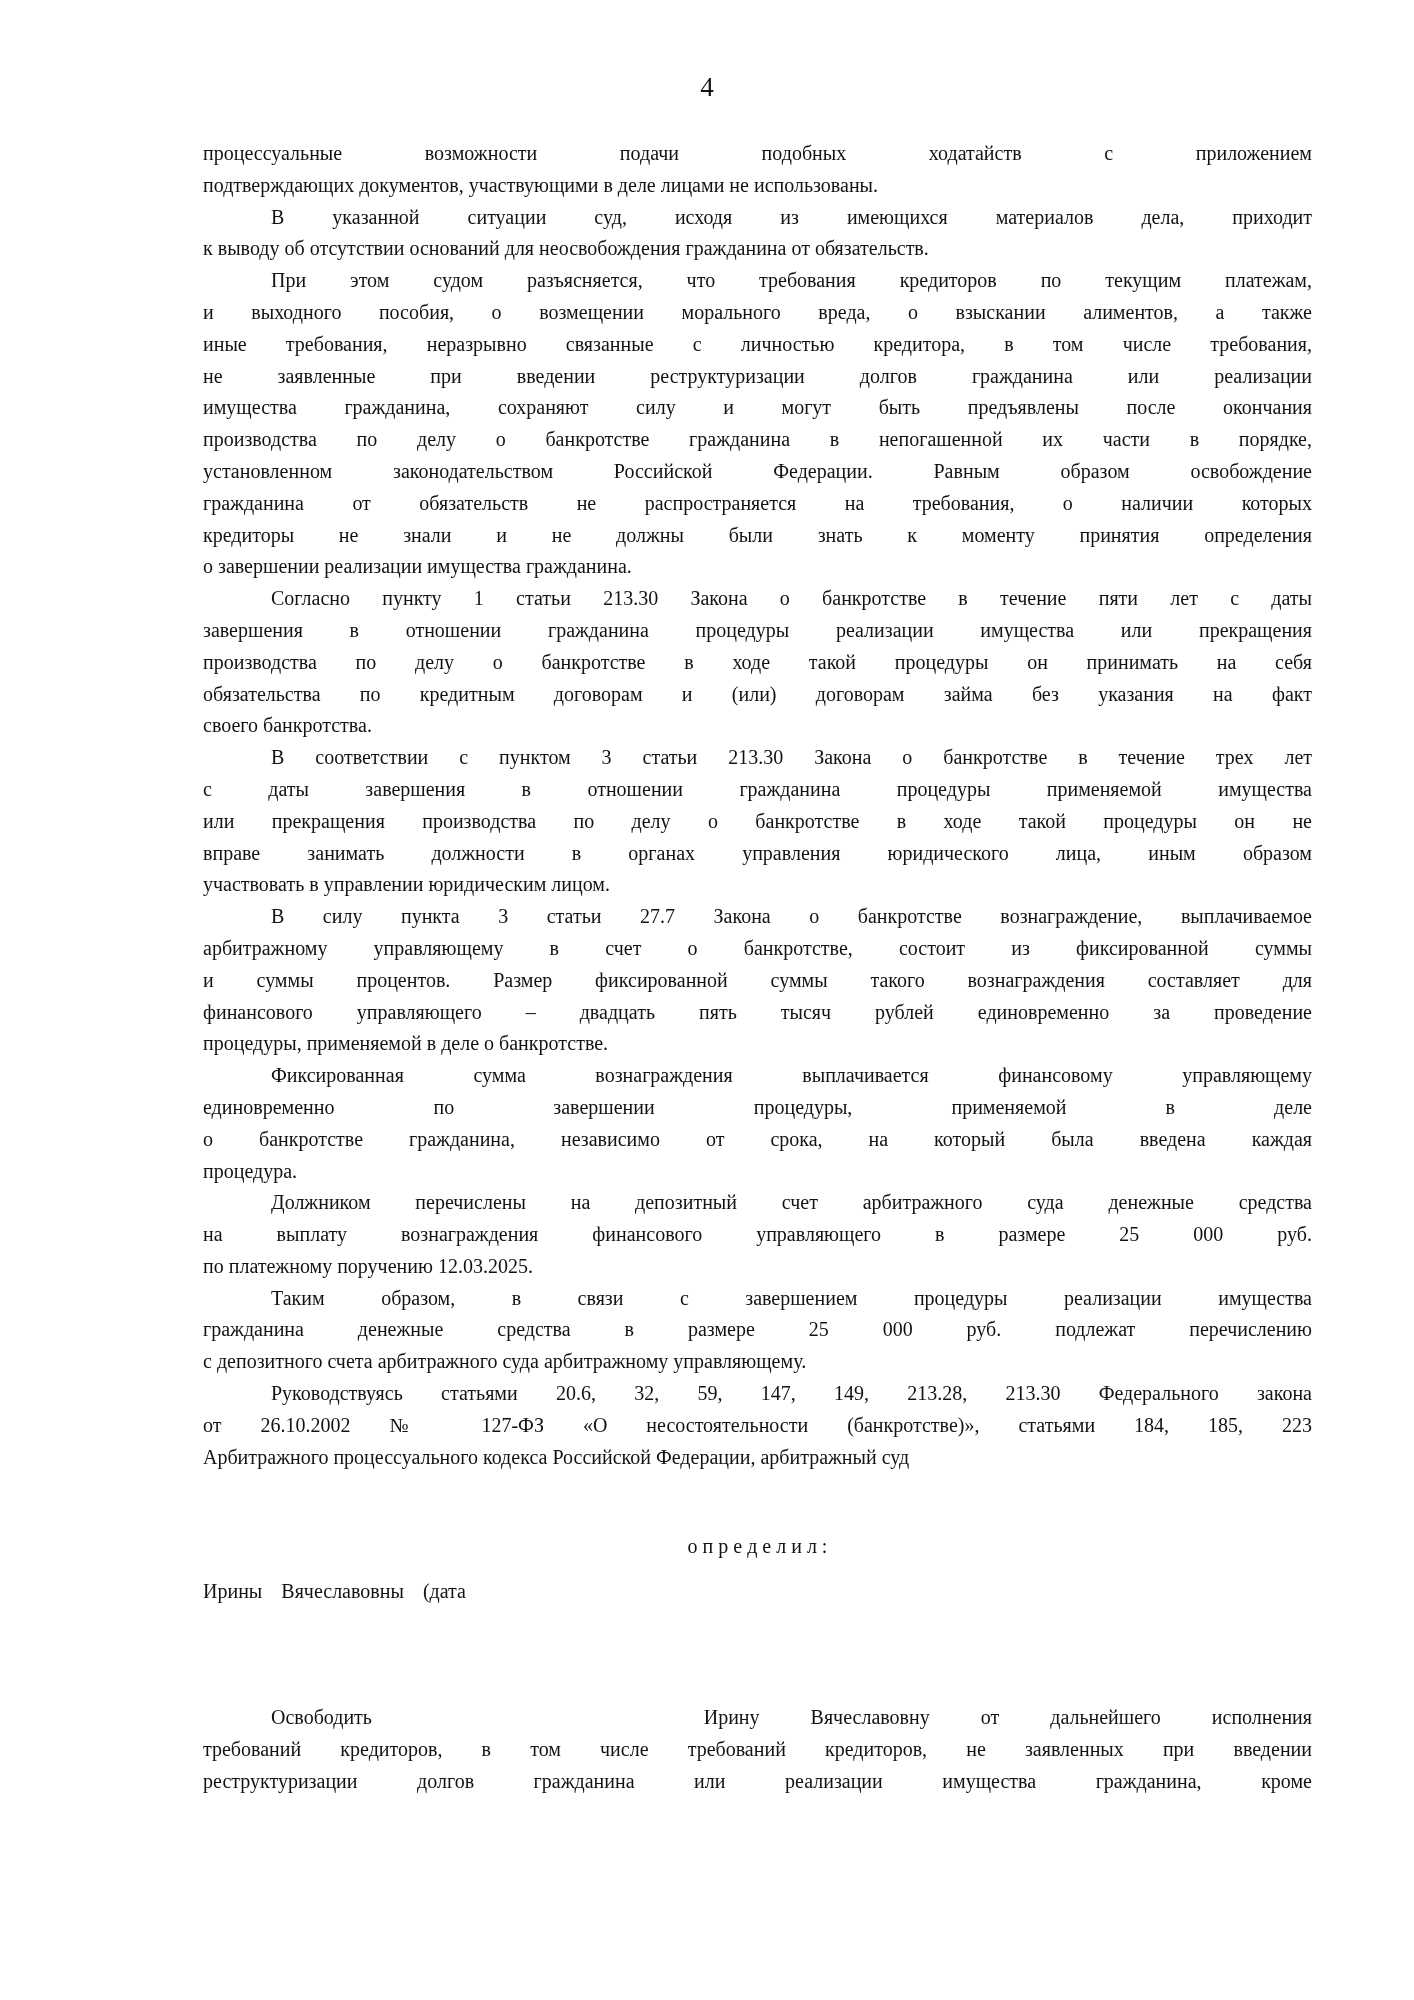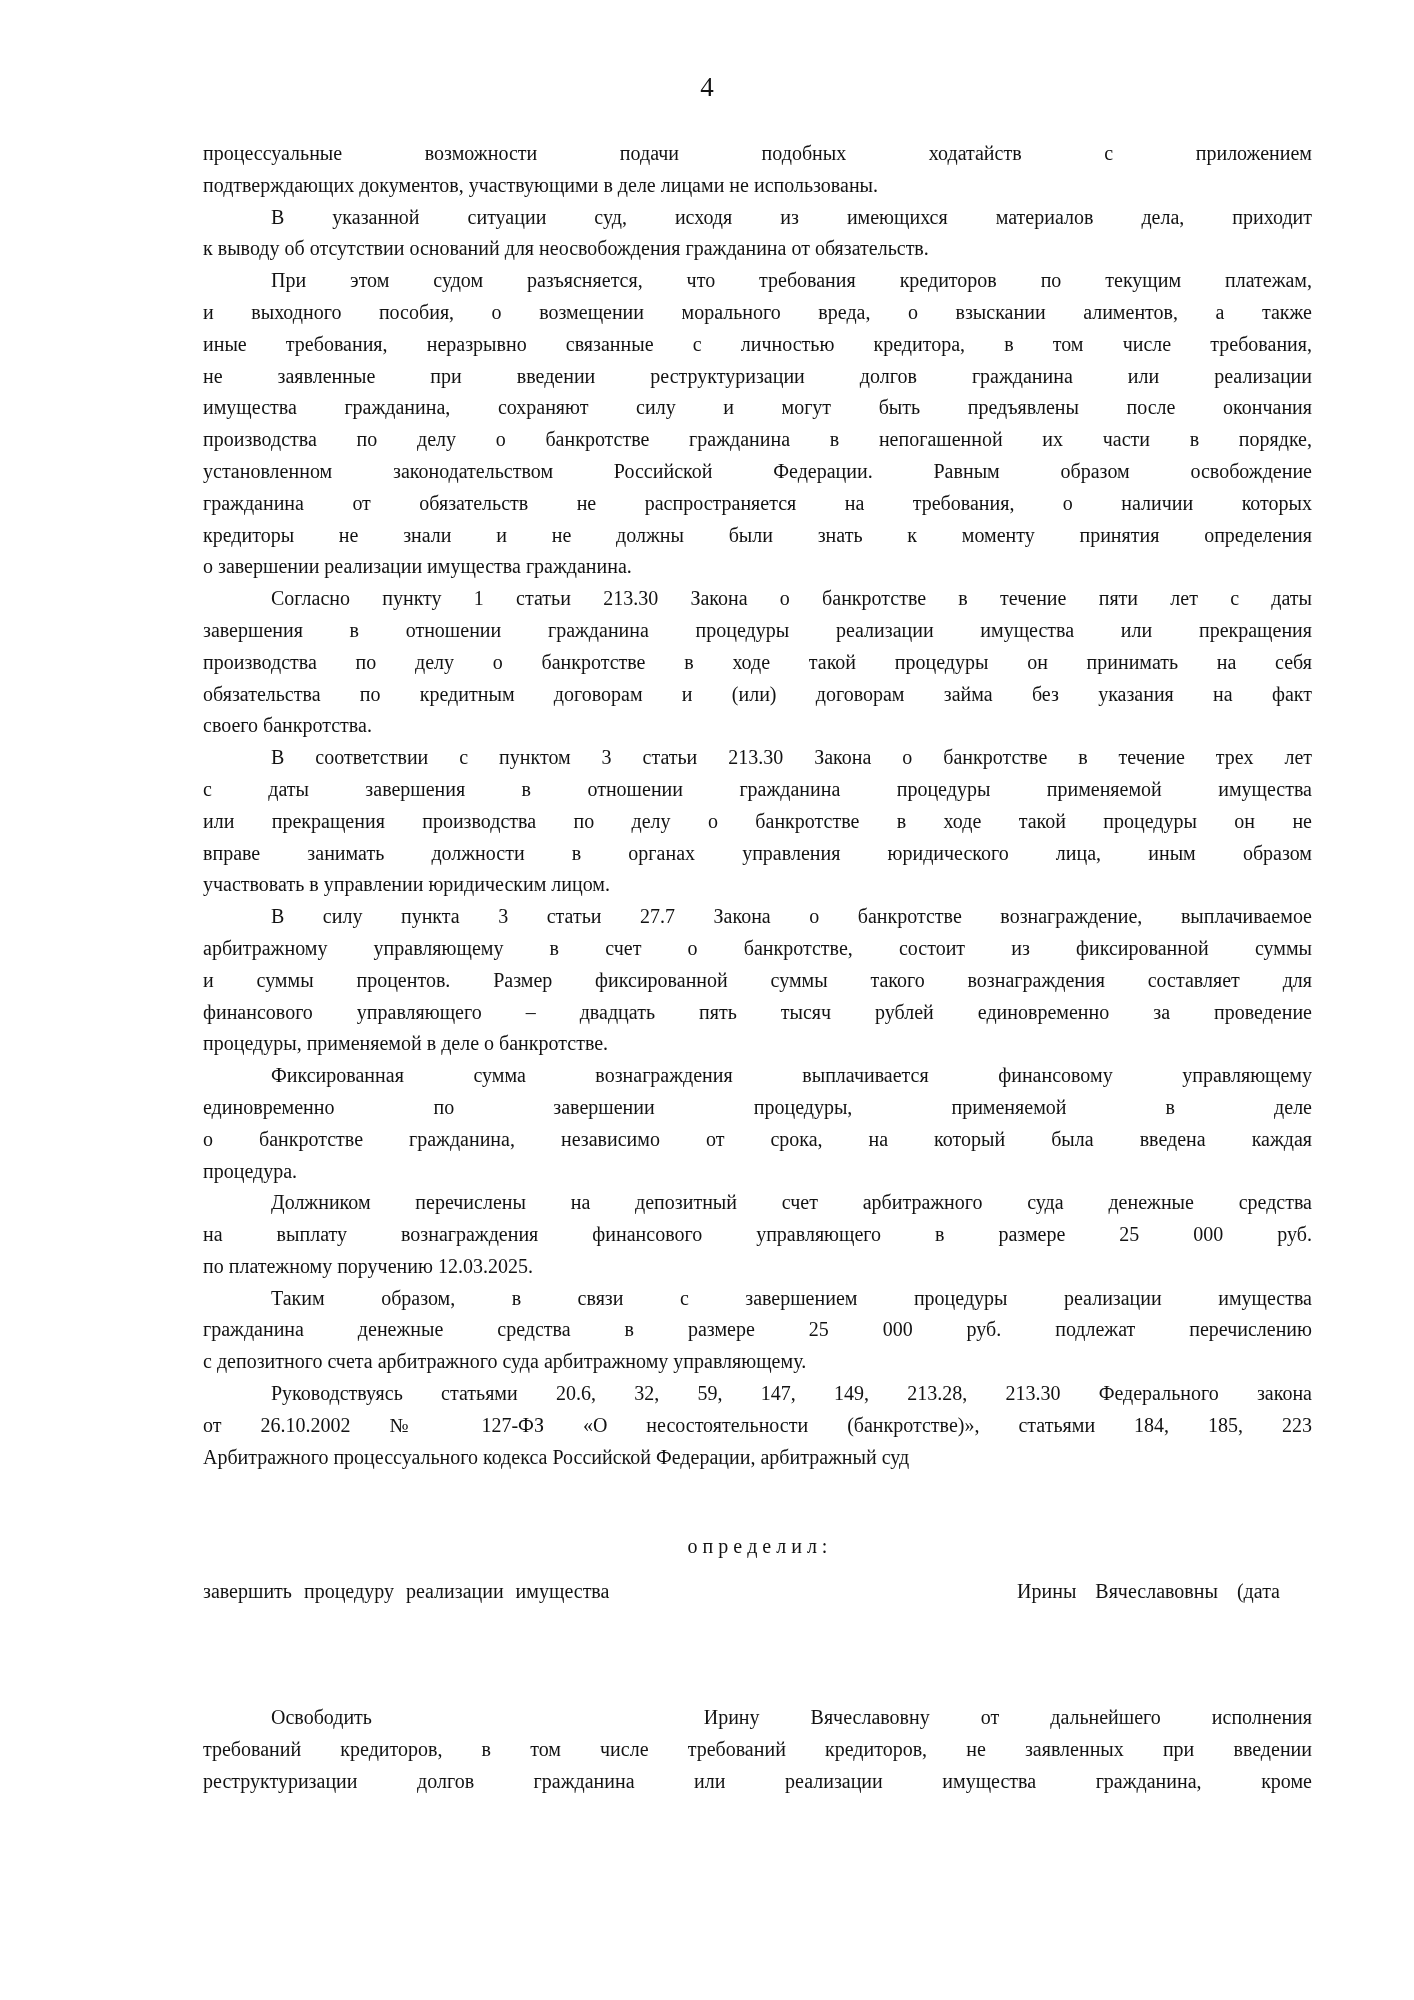--- a/index.html
+++ b/index.html
@@ -112,21 +112,20 @@
         <div class="ln end">Арбитражного процессуального кодекса Российской Федерации, арбитражный суд</div>
       </div>
 
     <div class="spacer" style="height:58px"></div>
 
     <div class="ln centered">о п р е д е л и л :</div>
 
     <div class="spacer" style="height:13px"></div>
 
     <div class="split">
-      <span class="zl">завершить процедуру реализации имущества</span>
       <span class="zr">Ирины Вячеславовны (дата</span>
     </div>
 
     <div class="spacer" style="height:94px"></div>
 
     <div class="split">
       <span class="ol">Освободить</span>
       <span class="or">Ирину Вячеславовну от дальнейшего исполнения</span>
     </div>
 

